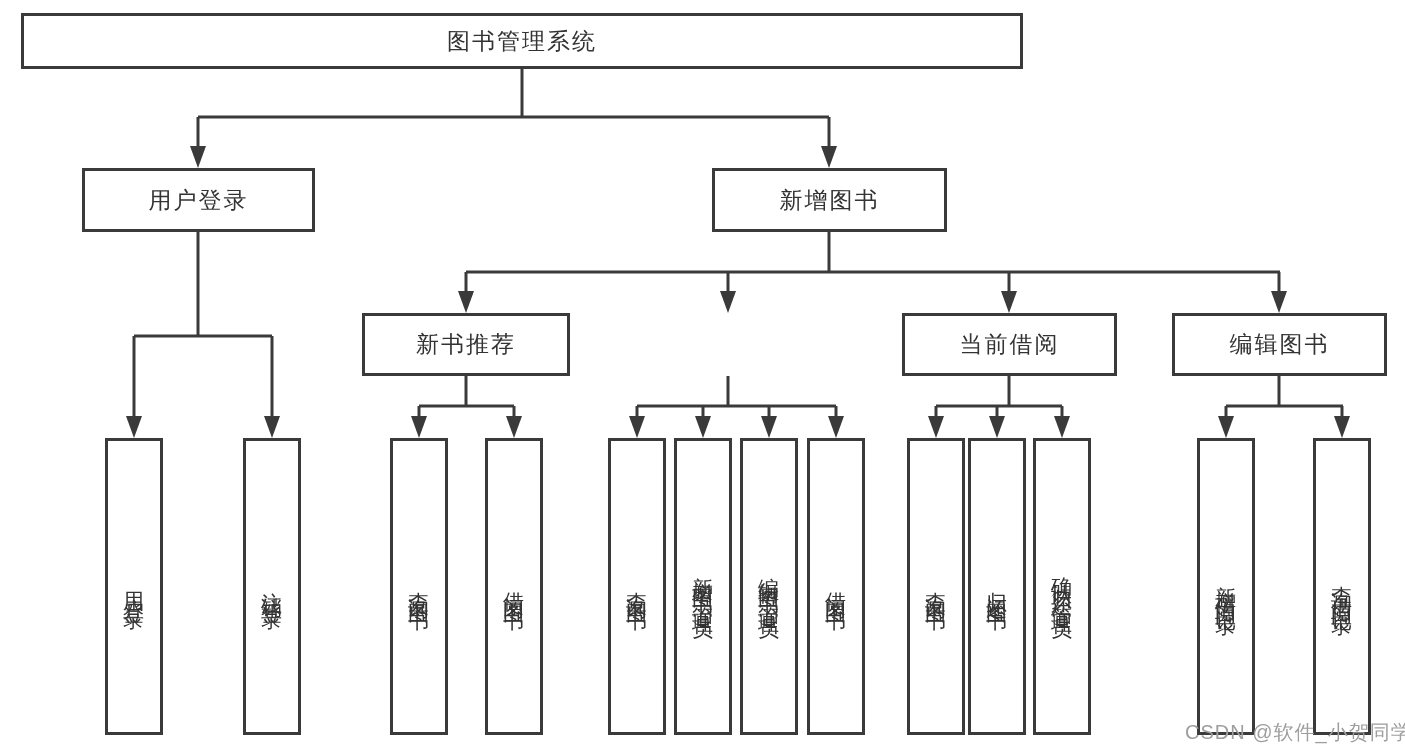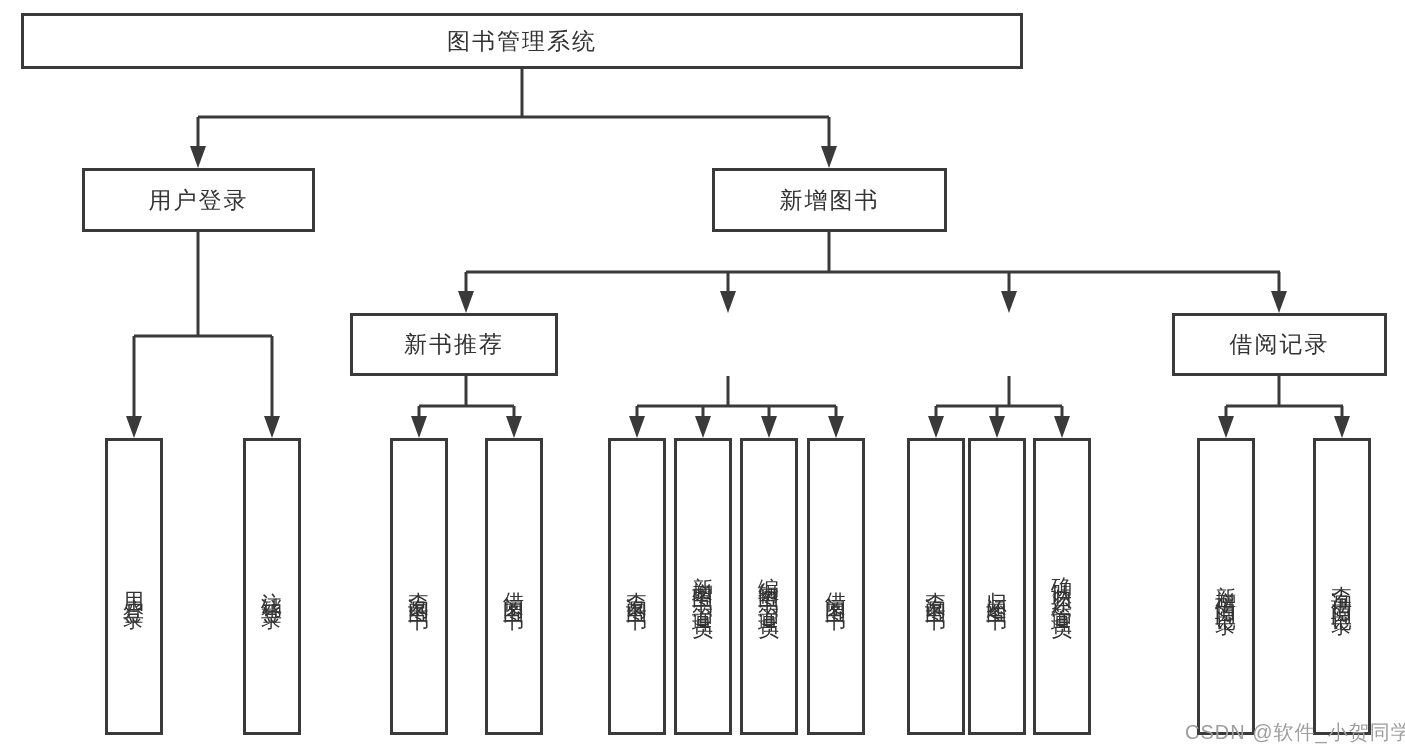--- a/index.html
+++ b/index.html
@@ -104,22 +104,23 @@
       <polygon points="1218,416 1234,416 1226,438" fill="#3a3a3a"></polygon>
       <line x1="1342" y1="406" x2="1342" y2="420" stroke="#3a3a3a" stroke-width="3"></line>
       <polygon points="1334,416 1350,416 1342,438" fill="#3a3a3a"></polygon>
     </svg>
 
   <div class="box hbox" style="left:21px;top:13px;width:1002px;height:56px">图书管理系统</div>
 
   <div class="box hbox" style="left:82px;top:168px;width:233px;height:64px">用户登录</div>
   <div class="box hbox" style="left:712px;top:168px;width:235px;height:64px">新增图书</div>
 
-  <div class="box hbox" style="left:350px;top:313px;width:208px;height:63px">新书推荐</div>
-  <div class="box hbox" style="left:1172px;top:313px;width:215px;height:63px">借阅记录</div>
+  <div class="box hbox" style="left:362px;top:313px;width:208px;height:63px">新书推荐</div>
+  <div class="box hbox" style="left:902px;top:313px;width:215px;height:63px">当前借阅</div>
+  <div class="box hbox" style="left:1172px;top:313px;width:215px;height:63px">编辑图书</div>
 
   <div class="box leaf" style="left:105px;top:438px;width:58px;height:297px">用户登录</div>
   <div class="box leaf" style="left:243px;top:438px;width:58px;height:297px">注销登录</div>
 
   <div class="box leaf" style="left:390px;top:438px;width:58px;height:297px">查询图书</div>
   <div class="box leaf" style="left:485px;top:438px;width:58px;height:297px">借阅图书</div>
 
   <div class="box leaf" style="left:608px;top:438px;width:58px;height:297px">查询图书</div>
   <div class="box leaf" style="left:674px;top:438px;width:58px;height:297px">新增图书（管理员）</div>
   <div class="box leaf" style="left:740px;top:438px;width:58px;height:297px">编辑图书（管理员）</div>

